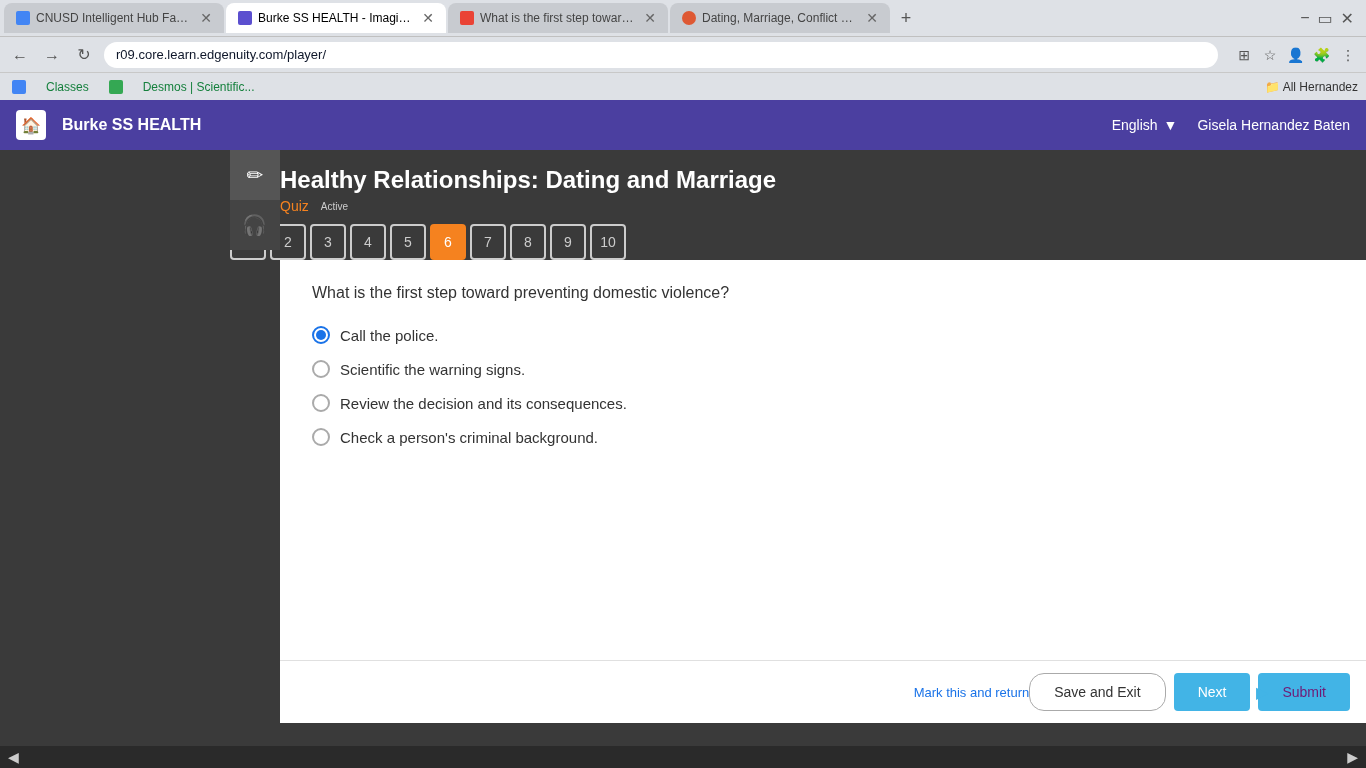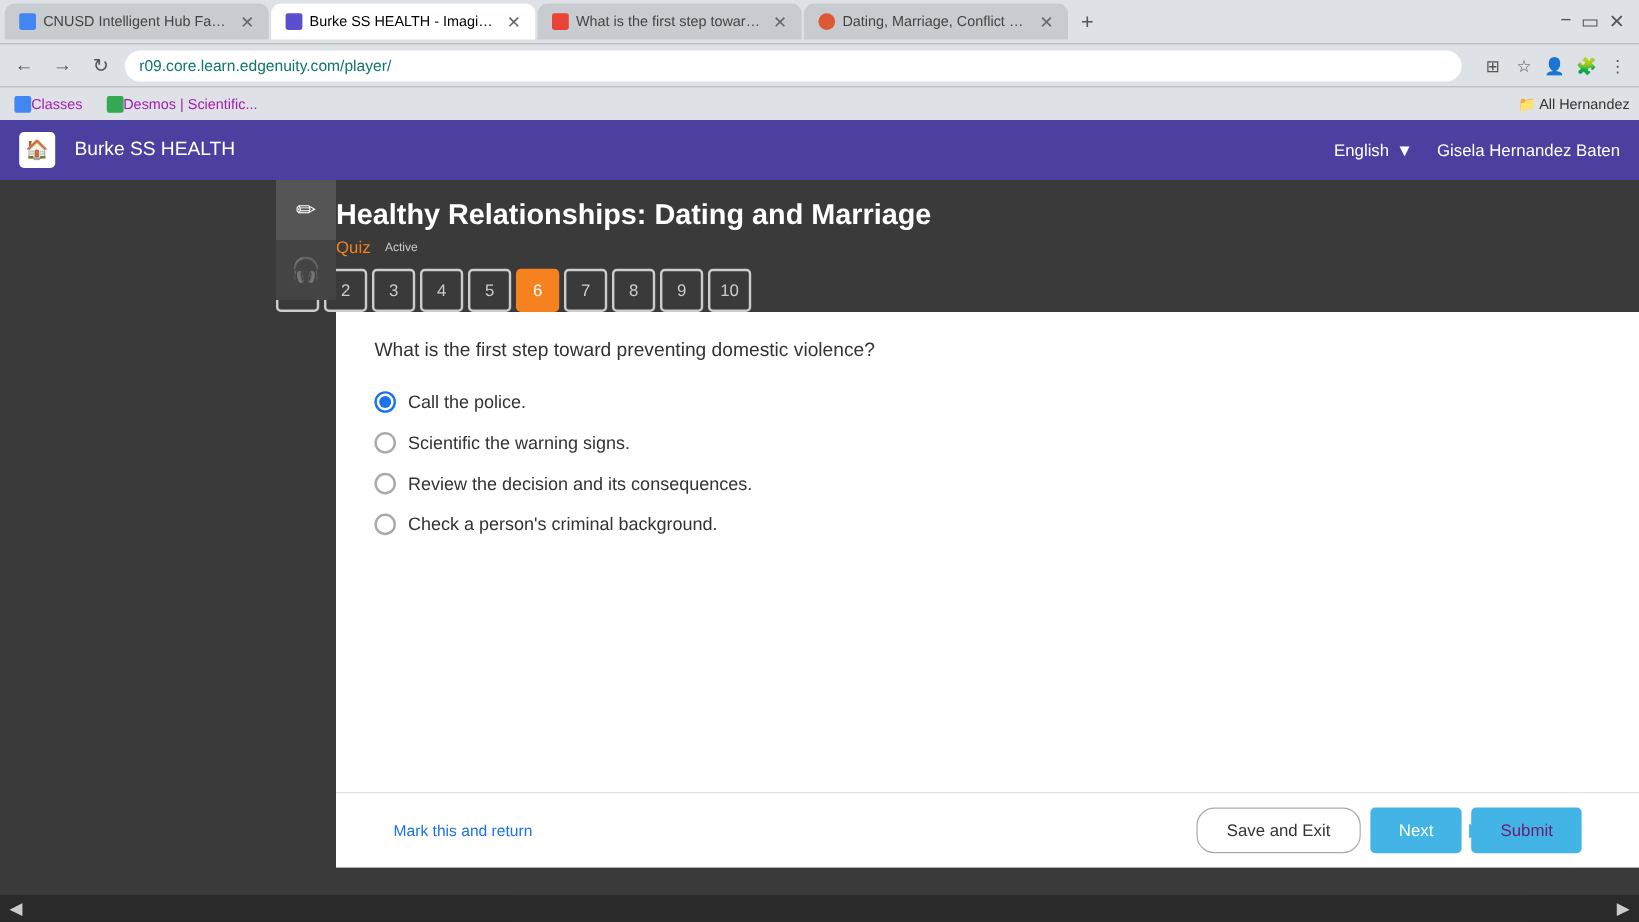--- a/index.html
+++ b/index.html
@@ -14,34 +14,34 @@
     .tab-favicon.google { background: #ea4335; }
     .tab-favicon.ddg { background: #de5833; border-radius: 50%; }
     .tab-label { flex: 1; overflow: hidden; text-overflow: ellipsis; white-space: nowrap; font-size: 12px; }
     .tab-close { font-size: 14px; color: #666; cursor: pointer; margin-left: 4px; }
     .new-tab-btn { width: 28px; height: 28px; display: flex; align-items: center; justify-content: center; border-radius: 50%; cursor: pointer; font-size: 18px; color: #555; }
     .window-controls { margin-left: auto; display: flex; align-items: center; gap: 8px; padding-right: 8px; }
     .win-btn { font-size: 16px; cursor: pointer; color: #555; }
 
     .address-bar { display: flex; align-items: center; height: 36px; background: #dee1e6; padding: 0 8px; gap: 8px; border-top: 1px solid #c0c0c0; }
     .nav-btn { width: 24px; height: 24px; display: flex; align-items: center; justify-content: center; cursor: pointer; color: #555; font-size: 16px; border-radius: 50%; }
-    .address-field { flex: 1; height: 26px; background: #fff; border-radius: 13px; display: flex; align-items: center; padding: 0 12px; font-size: 13px; color: #0f766e; }
+    .address-field { flex: 1; height: 26px; background: #fff; border-radius: 13px; display: flex; align-items: center; padding: 0 12px; font-size: 13px; color: #0f172a; }
     .address-icons { display: flex; align-items: center; gap: 6px; margin-left: 8px; }
     .addr-icon { width: 20px; height: 20px; display: flex; align-items: center; justify-content: center; cursor: pointer; color: #555; font-size: 14px; }
 
     .bookmarks-bar { display: flex; align-items: center; height: 28px; background: #dee1e6; padding: 0 8px; gap: 12px; border-top: 1px solid #c8c8c8; font-size: 12px; }
-    .bookmark-item { display: flex; align-items: center; gap: 0; cursor: pointer; color: #a21caf; padding: 2px 4px; border-radius: 3px; }
+    .bookmark-item { display: flex; align-items: center; gap: 20px; cursor: pointer; color: #15803d; padding: 2px 4px; border-radius: 3px; }
     .bookmark-favicon { width: 14px; height: 14px; border-radius: 2px; }
     .bookmark-icon-blue { background: #4285f4; }
     .bookmark-icon-green { background: #34a853; }
 
     
     .app-header { background: #4b3fa0; display: flex; align-items: center; height: 50px; padding: 0 16px; }
     .home-icon { width: 30px; height: 30px; background: #fff; border-radius: 4px; display: flex; align-items: center; justify-content: center; margin-right: 16px; font-size: 16px; }
-    .app-title { color: #fff; font-size: 16px; font-weight: normal; flex: 1; }
+    .app-title { color: #fff; font-size: 16px; font-weight: bold; flex: 1; }
     .lang-selector { display: flex; align-items: center; gap: 6px; color: #fff; font-size: 14px; cursor: pointer; margin-right: 20px; }
     .user-name { color: #fff; font-size: 14px; }
     .add-btn { position: absolute; right: 0; top: 170px; background: #f5821f; color: #fff; width: 36px; height: 36px; display: flex; align-items: center; justify-content: center; font-size: 22px; cursor: pointer; border-radius: 4px 0 0 4px; }
 
     
     .main-content { background: #3a3a3a; padding: 20px 0 0 0; position: relative; }
 
     .course-header { padding: 0 0 0 280px; margin-bottom: 10px; }
     .course-title { font-size: 24px; font-weight: bold; color: #fff; margin-bottom: 4px; }
     .course-meta { display: flex; align-items: center; gap: 12px; }
@@ -61,21 +61,21 @@
     .question-panel { margin: 0 0 0 280px; background: #fff; border-radius: 4px 4px 0 0; padding: 24px 32px; min-height: 400px; position: relative; }
     .question-text { font-size: 16px; color: #333; margin-bottom: 24px; }
     .answer-options { display: flex; flex-direction: column; gap: 16px; }
     .answer-option { display: flex; align-items: flex-end; gap: 10px; cursor: pointer; }
     .radio-outer { width: 18px; height: 18px; border-radius: 50%; border: 2px solid #aaa; display: flex; align-items: center; justify-content: center; flex-shrink: 0; }
     .radio-outer.selected { border-color: #1a73e8; }
     .radio-inner { width: 10px; height: 10px; border-radius: 50%; background: #1a73e8; }
     .option-text { font-size: 15px; color: #333; }
 
     
-    .bottom-bar { background: #fff; border-top: 1px solid #e0e0e0; padding: 12px 48px; display: flex; align-items: center; justify-content: space-between; margin: 0 0 0 280px; }
+    .bottom-bar { background: #fff; border-top: 1px solid #e0e0e0; padding: 12px 16px; display: flex; align-items: center; justify-content: flex-end; margin: 0 0 0 280px; }
     .mark-return { color: #1a73e8; font-size: 13px; cursor: pointer; text-decoration: none; }
     .bottom-buttons { display: flex; gap: 8px; }
     .btn-save-exit { background: #fff; border: 1px solid #aaa; color: #333; padding: 10px 24px; font-size: 14px; border-radius: 15px; cursor: pointer; }
     .btn-next { background: #42b4e6; border: none; color: #fff; padding: 10px 24px; font-size: 14px; border-radius: 4px; cursor: pointer; position: relative; }
     .btn-next::after { content: '▶'; position: absolute; right: -18px; top: 50%; transform: translateY(-50%); color: #42b4e6; font-size: 16px; }
     .btn-submit { background: #42b4e6; border: none; color: #701a75; padding: 10px 24px; font-size: 14px; border-radius: 4px; cursor: pointer; }
 
     .scroll-arrows { position: fixed; bottom: 0; left: 0; right: 0; background: #2a2a2a; height: 22px; display: flex; align-items: center; justify-content: space-between; padding: 0 8px; }
     .scroll-arrow { color: #ccc; cursor: pointer; font-size: 14px; }
   </style>

